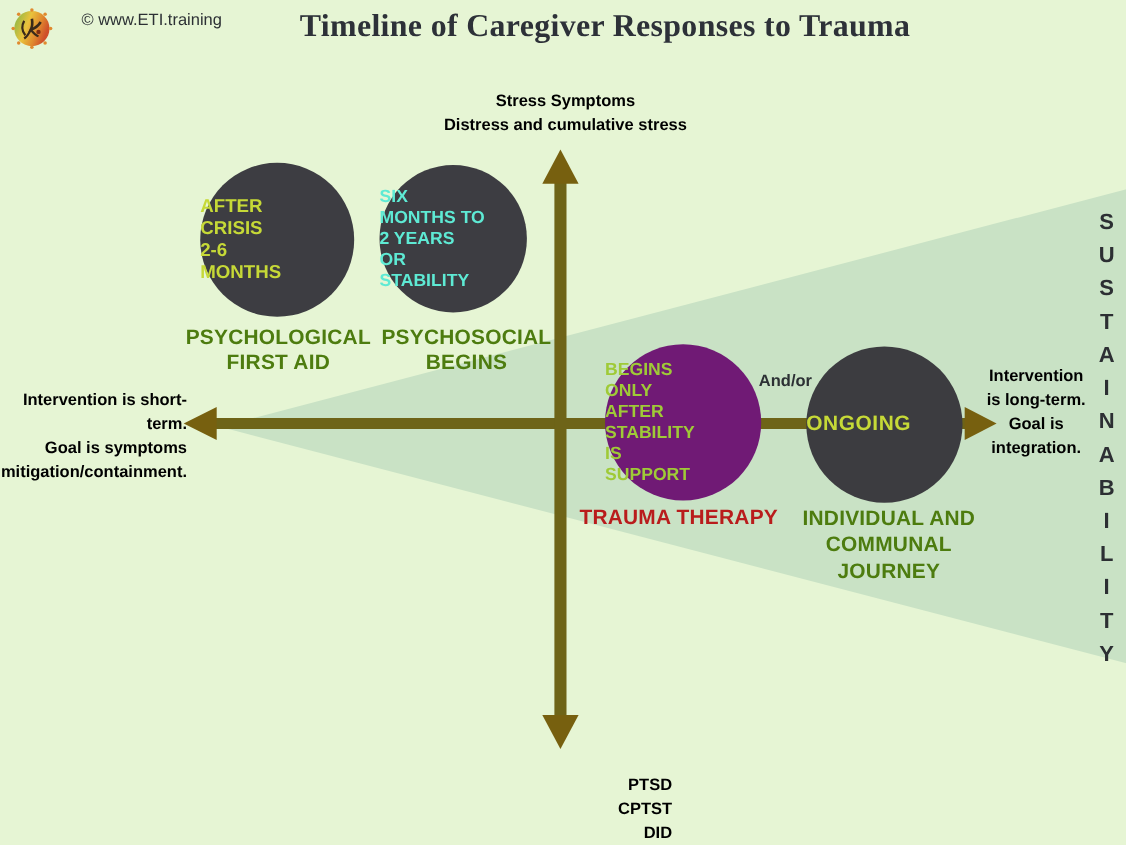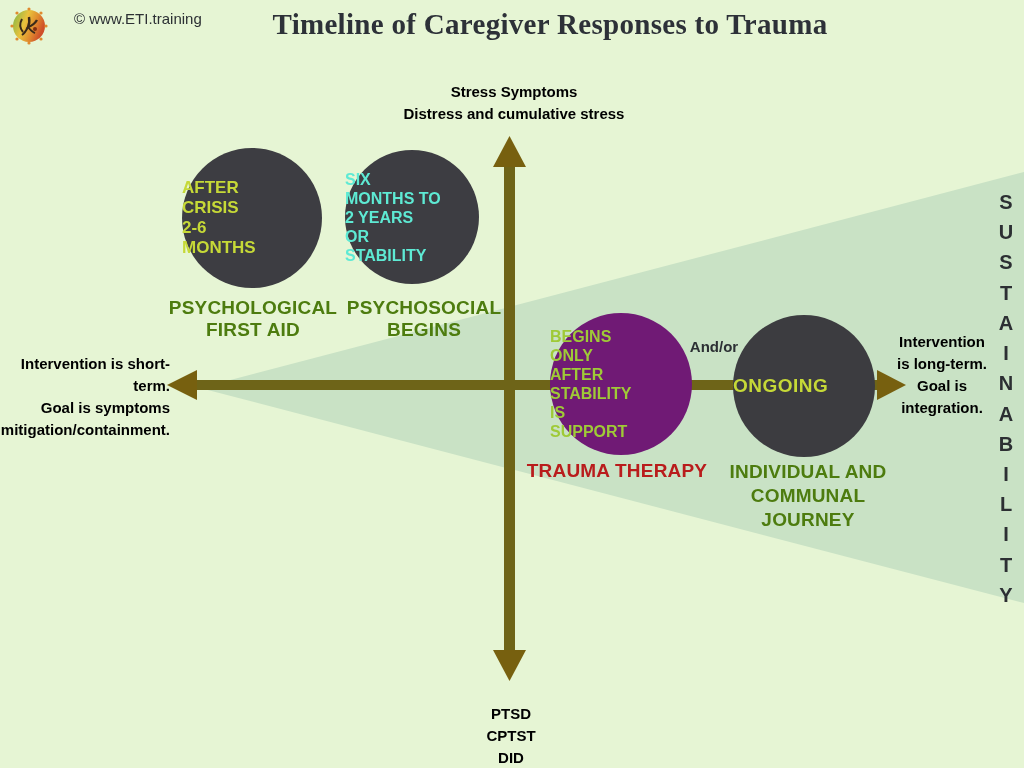--- a/index.html
+++ b/index.html
@@ -23,21 +23,21 @@
     font-family:"Liberation Serif", serif; font-weight:700;
     font-size:29px; color:#2d3138; letter-spacing:0.3px;
   }
   .logo { left:8px; top:5px; width:42px; height:42px; }
 
   
   .axis-text { font-weight:700; font-size:15px; line-height:22px; color:#000000; }
   .top-label    { left:314px; top:81px;  width:400px; text-align:center; }
   .left-label   { left:0px;   top:353px; width:170px; text-align:right; }
   .right-label  { left:878px; top:331px; width:128px; text-align:center; }
-  .bottom-label { left:411px; top:703px; width:200px; text-align:center; }
+  .bottom-label { left:411px; top:703px; width:200px; text-align:right; }
   .axis-text span { display:block; }
 
   
   .sustain {
     left:993px; top:191px; width:26px; height:416px;
     display:flex; flex-direction:column; justify-content:space-between; align-items:center;
     font-weight:700; font-size:20px; color:#2c2f33;
   }
 
   

